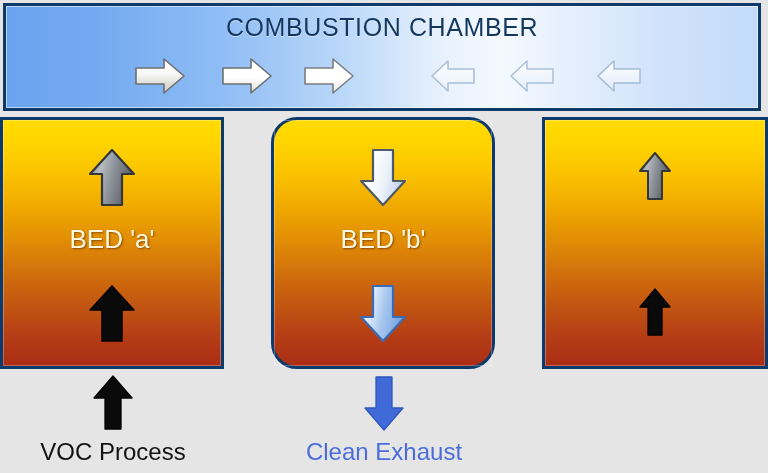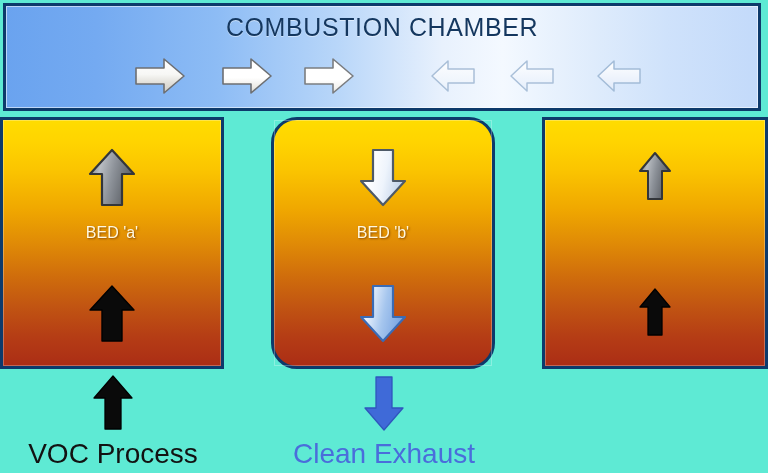--- a/index.html
+++ b/index.html
@@ -12,21 +12,21 @@
     height: 473px;
     font-family: "Liberation Sans", sans-serif;
     overflow: hidden;
     position: relative;
   }
 
   #stage {
     position: relative;
     width: 768px;
     height: 473px;
-    background: #5eead4;
+    background: #e5e5e5;
   }
 
   
   .chamber {
     position: absolute;
     left: 3px;
     top: 3px;
     width: 758px;
     height: 108px;
     box-sizing: border-box;
@@ -97,21 +97,21 @@
     left: 0; top: 0; right: 0; bottom: 0;
     border: 1px solid rgba(255,255,255,0.28);
     pointer-events: none;
   }
   .bed-label {
     position: absolute;
     left: 0;
     right: 0;
     top: 104px;
     text-align: center;
-    font-size: 16px;
+    font-size: 26px;
     color: #fff8e0;
     text-shadow: 1px 1px 2px rgba(70,20,0,0.55);
   }
   .bed-arrow {
     position: absolute;
     left: 50%;
     transform: translateX(-50%);
   }
   .bed-arrow svg { display: block; }
 
@@ -121,21 +121,21 @@
 
   
   .stream {
     position: absolute;
     text-align: center;
   }
   .stream .stream-arrow { display: flex; justify-content: center; }
   .stream .stream-arrow svg { display: block; }
   .stream-label {
     margin-top: 6px;
-    font-size: 28px;
+    font-size: 24px;
     white-space: nowrap;
   }
   .label-black { color: #121212; }
   .label-blue  { color: #4a6ddb; }
 
   #stream-voc     { left: 18px;  top: 374px; width: 190px; }
   #stream-exhaust { left: 288px; top: 374px; width: 192px; }
   #stream-purge   { left: 588px; top: 374px; width: 134px; }
 </style>
 </head>

